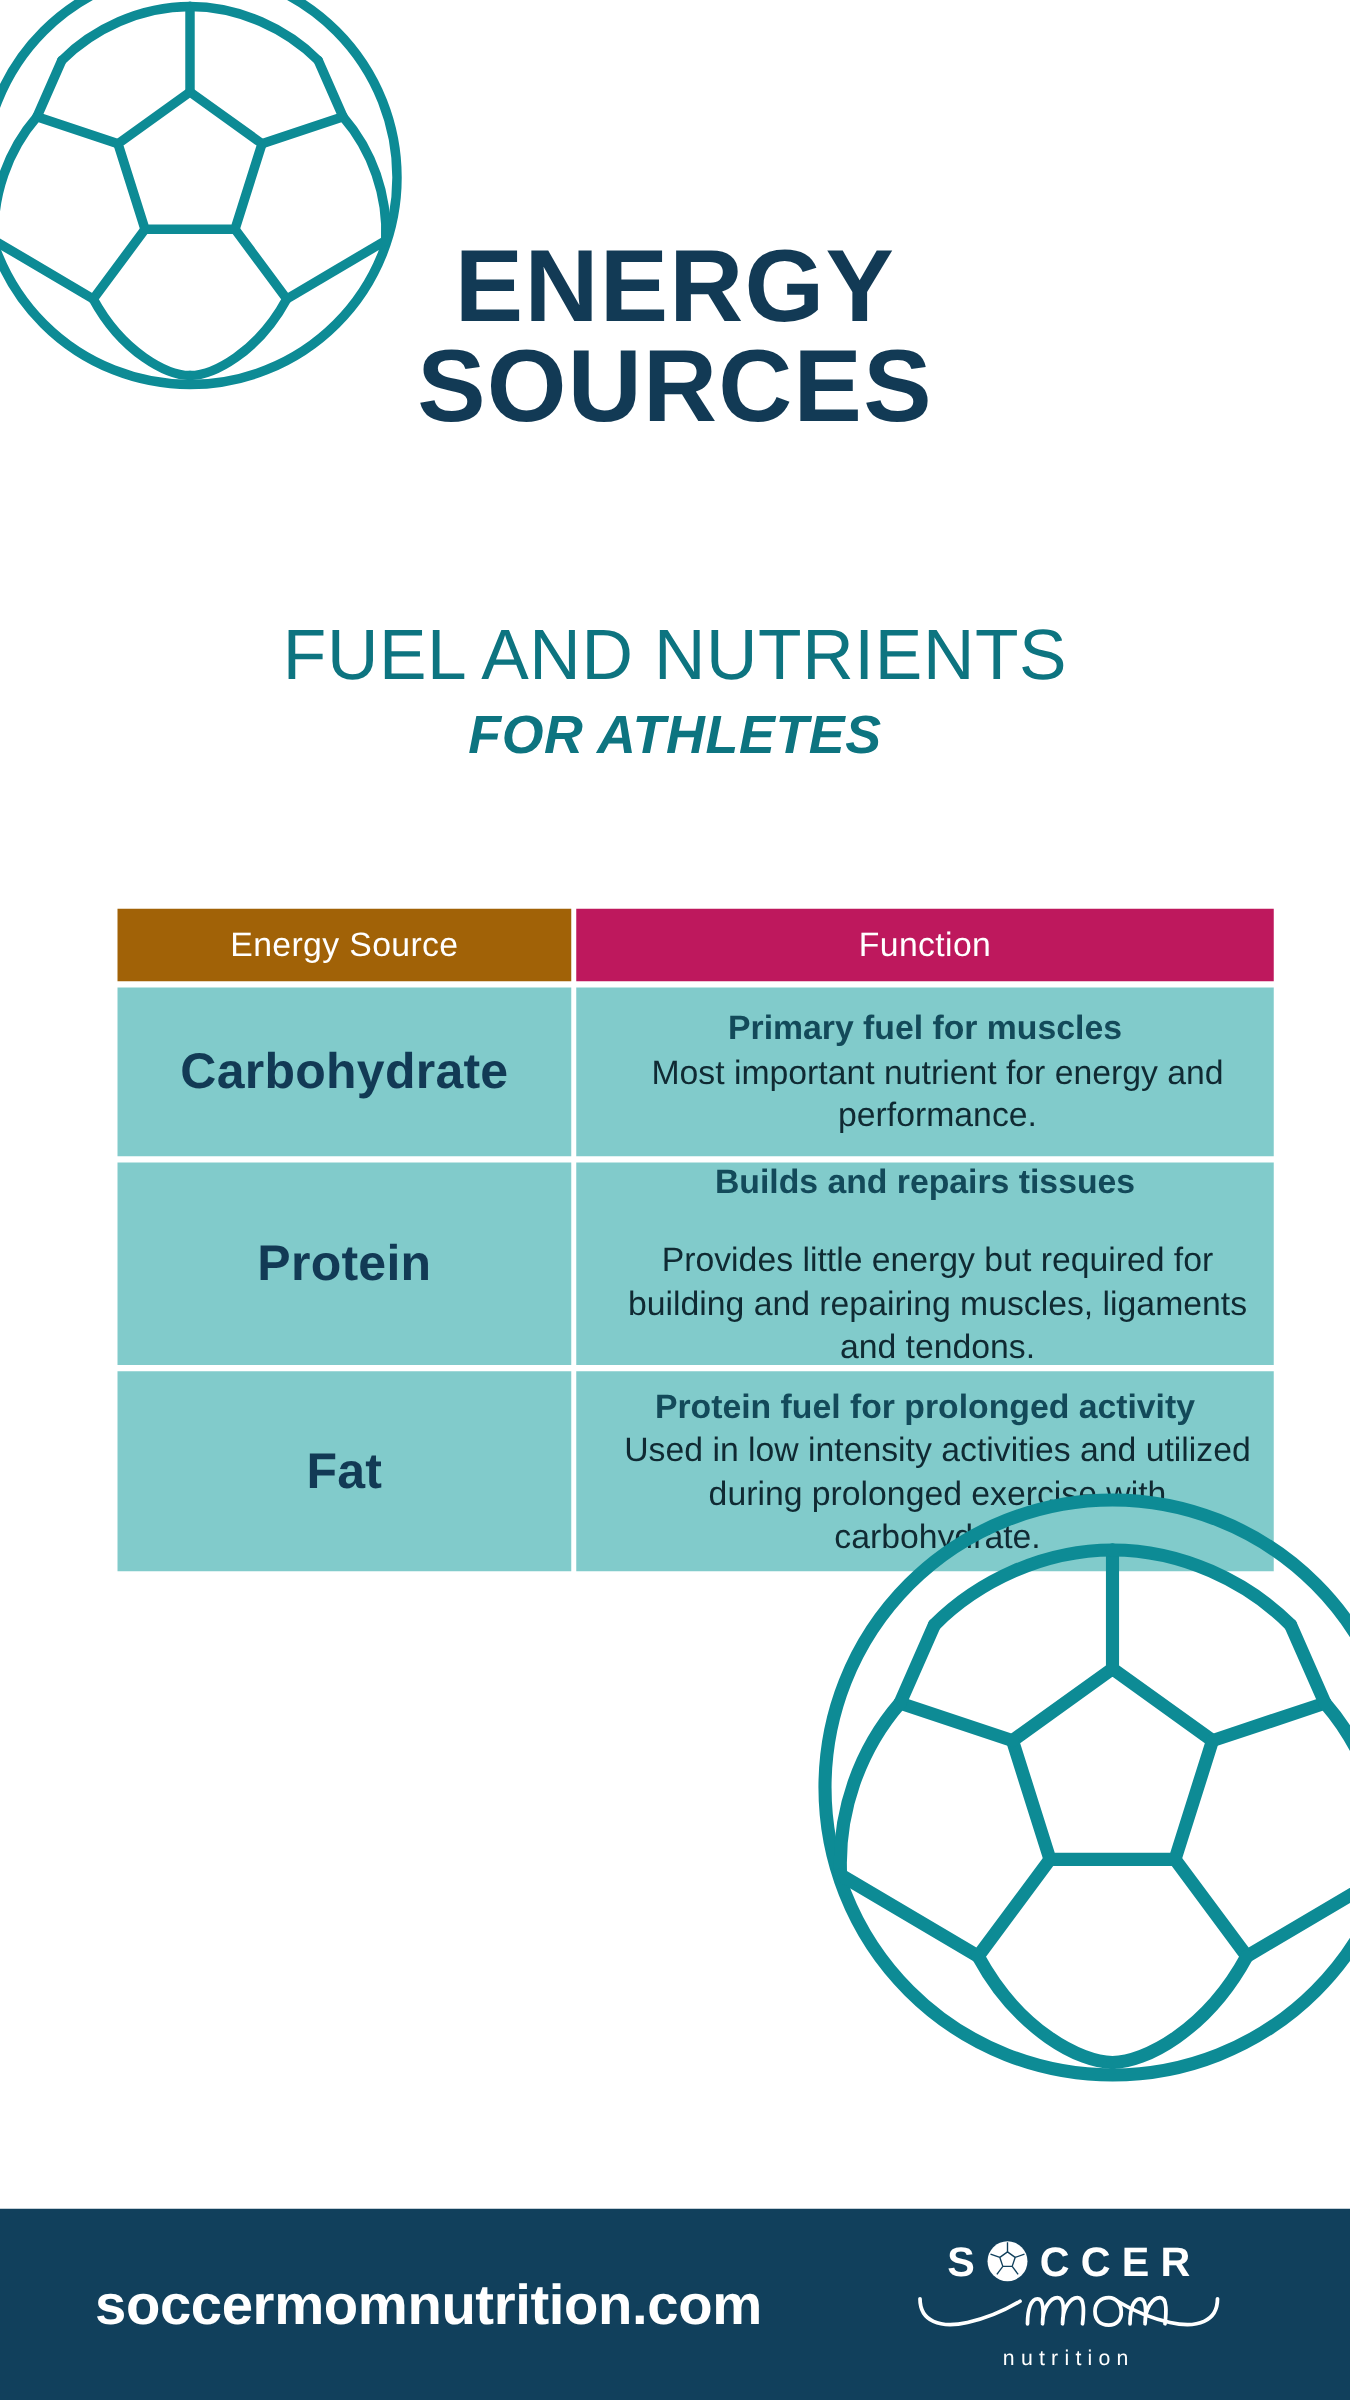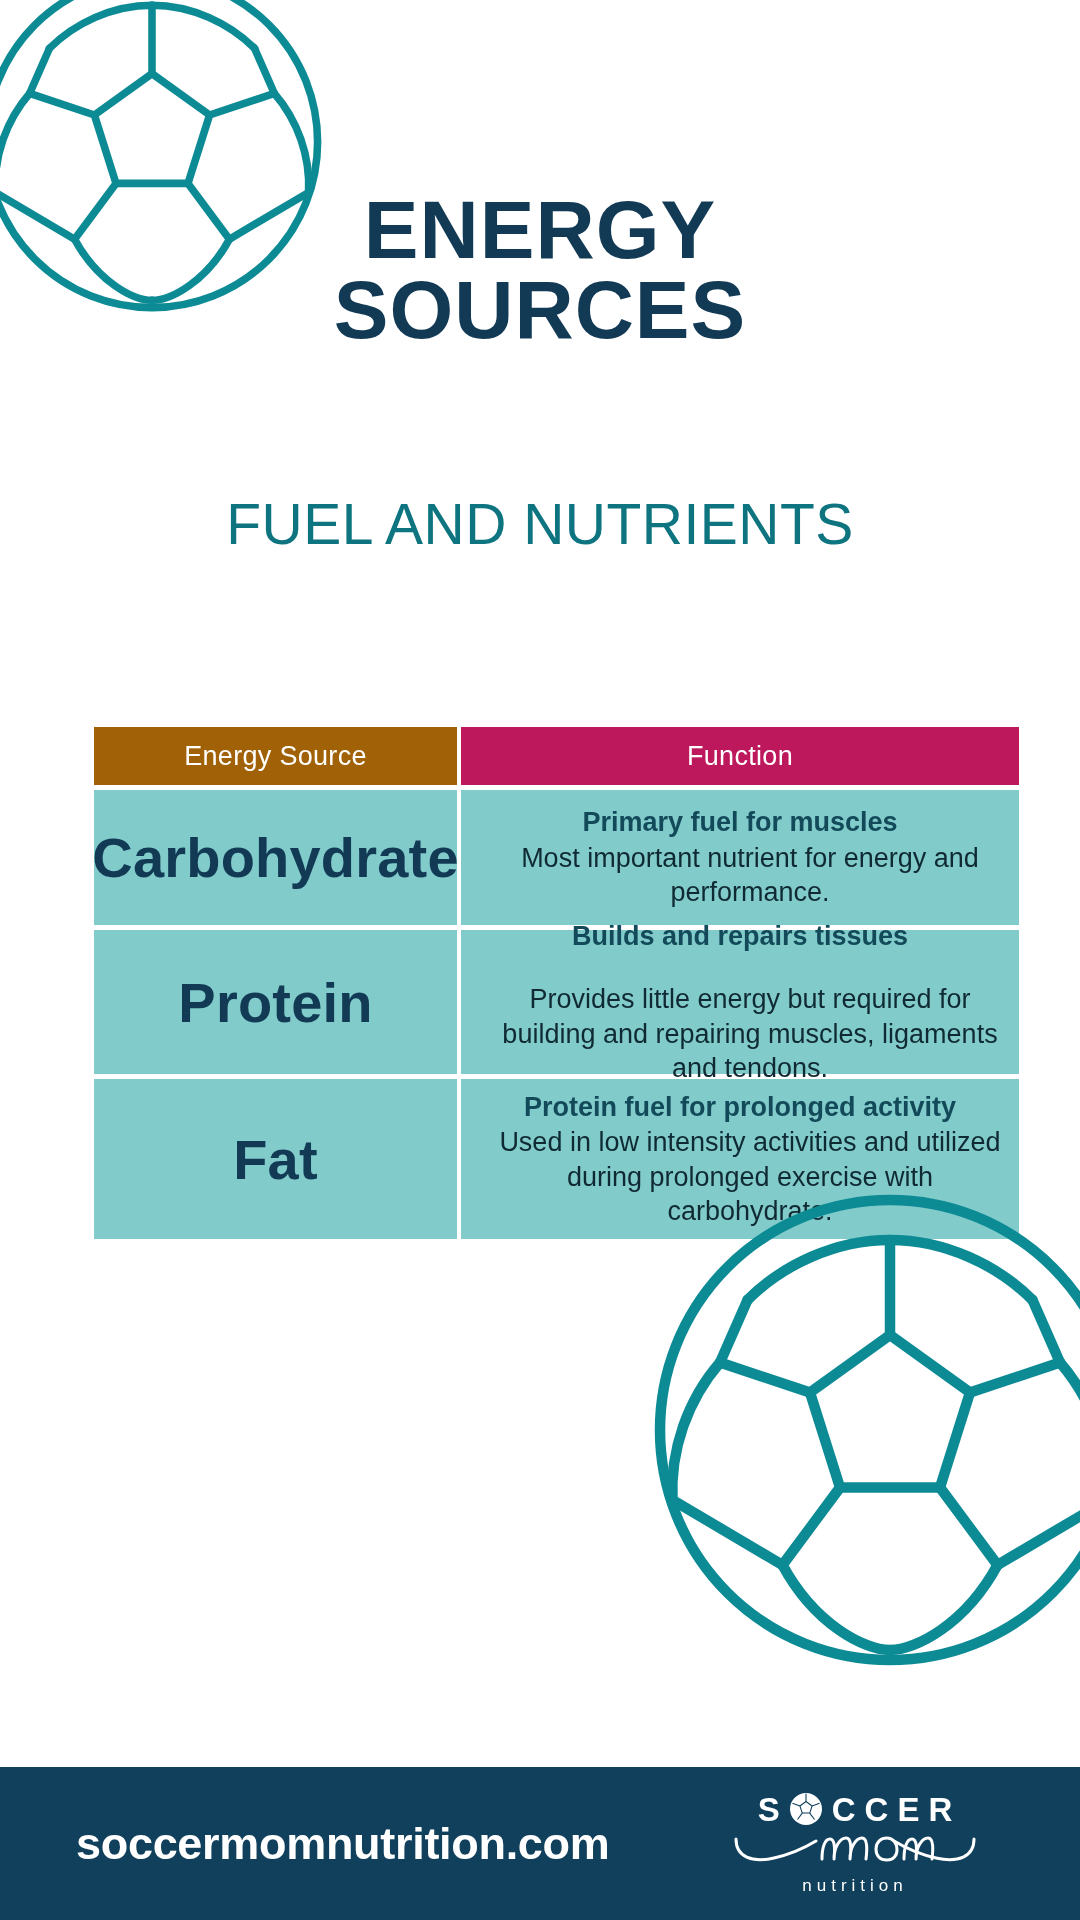--- a/index.html
+++ b/index.html
@@ -118,40 +118,40 @@
     font-size: 27px;
     font-weight: normal;
     letter-spacing: 0.3px;
   }
   .body .c-left,
   .body .c-right {
     background: #81cbcb;
   }
   .src-name {
     color: #123a55;
-    font-size: 56px;
+    font-size: 40px;
     font-weight: bold;
     letter-spacing: 0.2px;
   }
   .fn-head {
     color: #134a5a;
     font-size: 27px;
     font-weight: bold;
     line-height: 1.28;
     margin-bottom: 1px;
   }
   .fn-body {
     color: #102a33;
     font-size: 27px;
     font-weight: normal;
     line-height: 1.27;
     margin-left: 20px;
   }
   .row-carb .c-left, .row-carb .c-right { height: 135px; }
-  .row-prot .c-left, .row-prot .c-right { height: 144px; gap: 28px; }
+  .row-prot .c-left, .row-prot .c-right { height: 162px; gap: 28px; }
   .row-fat  .c-left, .row-fat  .c-right { height: 160px; }
 
   
   .footer {
     position: absolute;
     left: 0;
     top: 1767px;
     width: 1080px;
     height: 153px;
     background: #11405c;
@@ -222,20 +222,21 @@
     </g>
   </svg>
 
   <div class="title-block">
     <div class="title-line">ENERGY</div>
     <div class="title-line">SOURCES</div>
   </div>
 
   <div class="subtitle-block">
     <div class="subtitle-main">FUEL AND NUTRIENTS</div>
+    <div class="subtitle-sub">FOR ATHLETES</div>
   </div>
 
   <div class="table">
 
     <div class="trow head">
       <div class="c-left">
         <span class="head-text">Energy Source</span>
       </div>
       <div class="c-right">
         <span class="head-text">Function</span>

